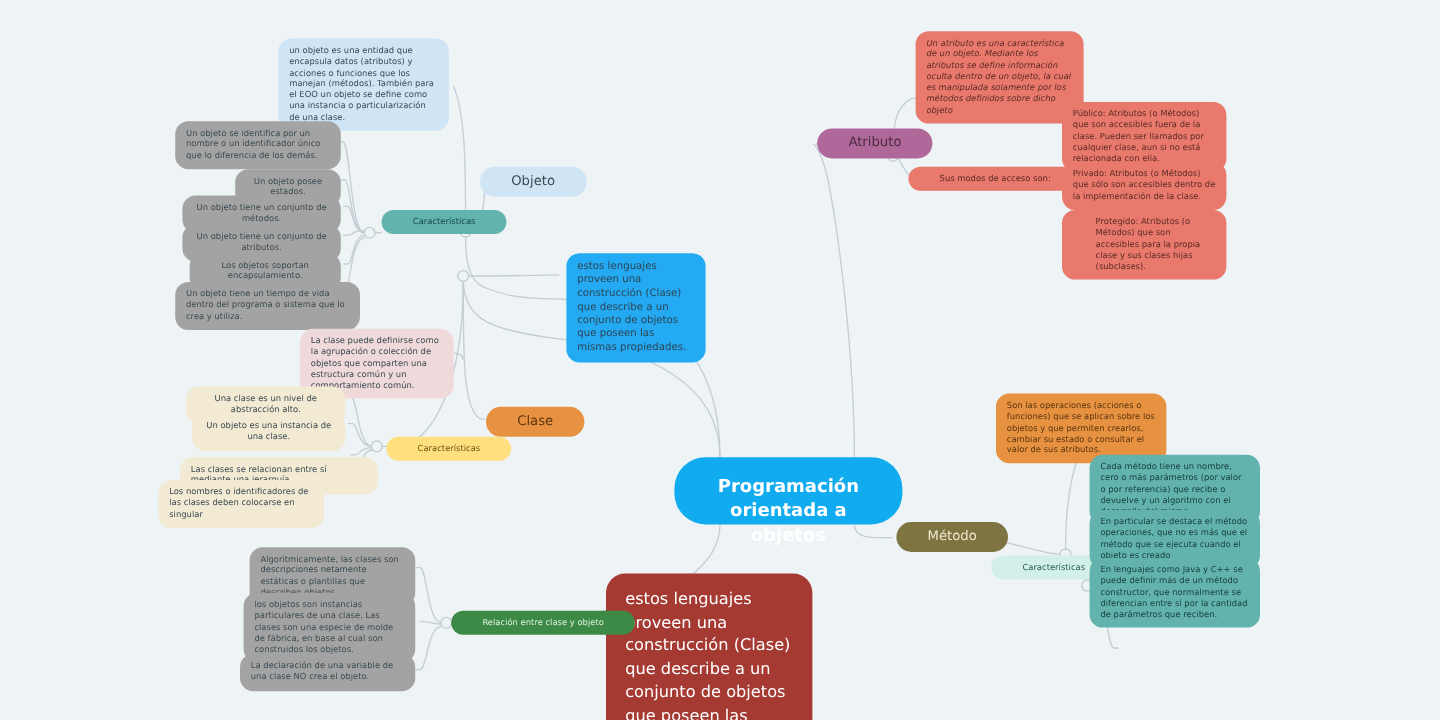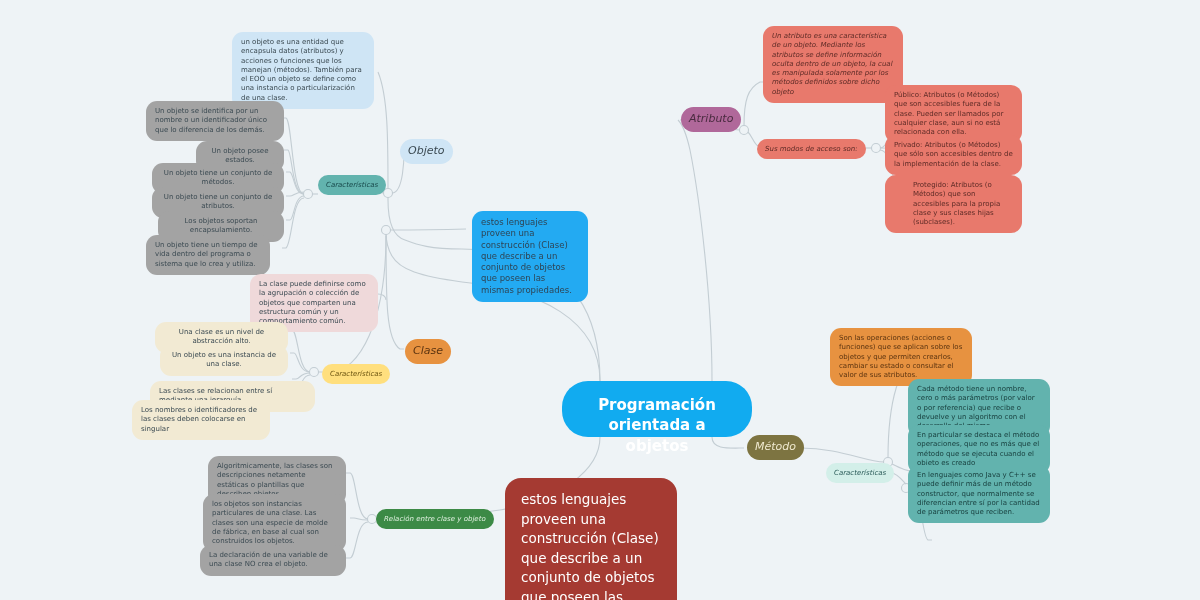--- a/index.html
+++ b/index.html
@@ -29,25 +29,24 @@
   }
   .node {
     position: absolute;
     box-sizing: border-box;
     color: #3b4a52;
     -webkit-font-smoothing: antialiased;
   }
   
   .pill {
     border-radius: 999px;
-    padding: 6px 8px;
+    padding: 6px 26px;
     text-align: center;
     white-space: nowrap;
     line-height: 1.15;
-    font-style: italic;
   }
   
   .note {
     border-radius: 11px;
     padding: 6px 9px;
     line-height: 1.33;
   }
   .note.center {
     text-align: center;
   }
@@ -212,21 +211,21 @@
   </div>
   <div class="node note center c-paleteal fs7" style="left:152px; top:163px; width:132px;">
     <span>Un objeto tiene un conjunto de métodos.</span>
   </div>
   <div class="node note center c-paleteal fs7" style="left:152px; top:187px; width:132px;">
     <span>Un objeto tiene un conjunto de atributos.</span>
   </div>
   <div class="node note center c-paleteal fs7" style="left:158px; top:211px; width:126px;">
     <span>Los objetos soportan encapsulamiento.</span>
   </div>
-  <div class="node note c-paleteal fs7" style="left:146px; top:235px; width:124px;">
+  <div class="node note c-paleteal fs7" style="left:146px; top:235px; width:154px;">
     <span>Un objeto tiene un tiempo de vida dentro del programa o sistema que lo crea y utiliza.</span>
   </div>
 
   <div class="node pill c-orange fs11" style="left:405px; top:339px; color:#5c3410;">
     <span>Clase</span>
   </div>
 
   <div class="node note c-pinkpale fs7" style="left:250px; top:274px; width:128px;">
     <span>La clase puede definirse como la agrupación o colección de objetos que comparten una estructura común y un comportamiento común.</span>
   </div>

